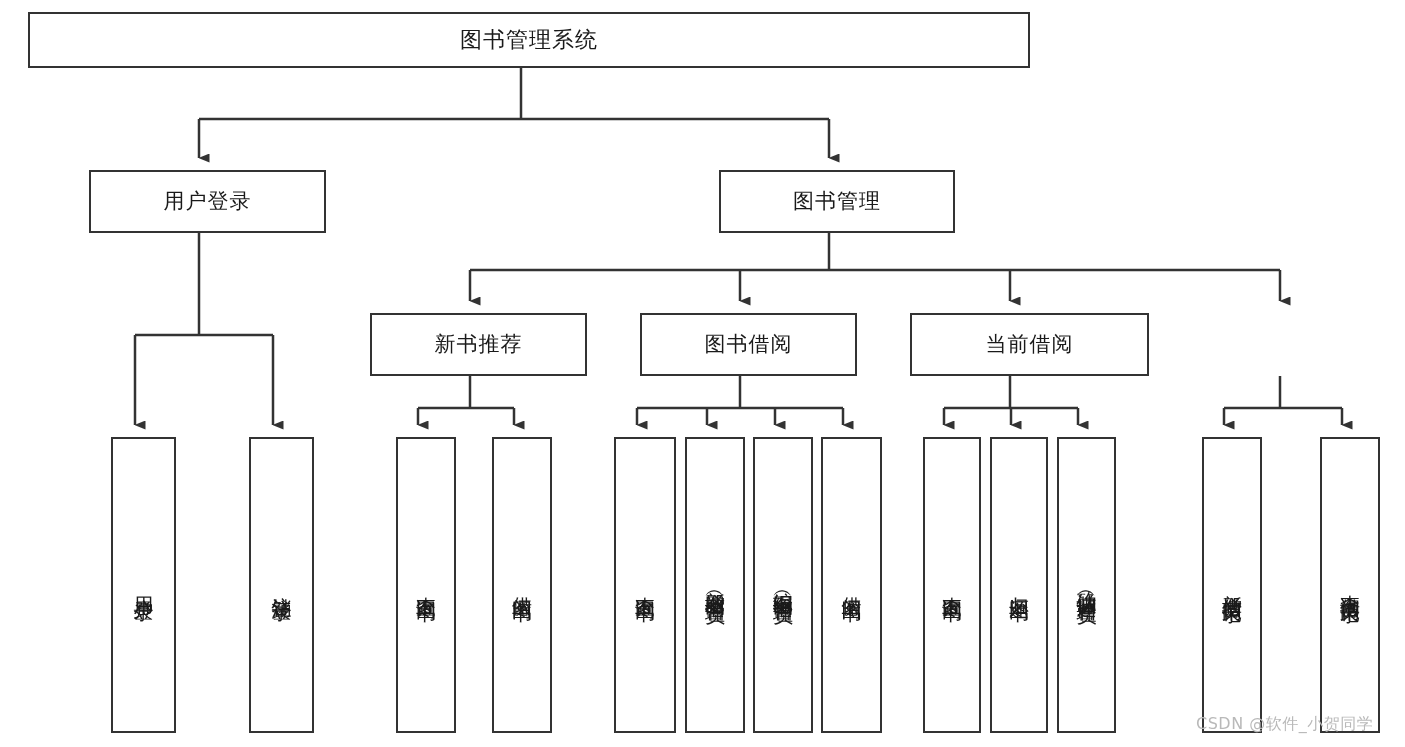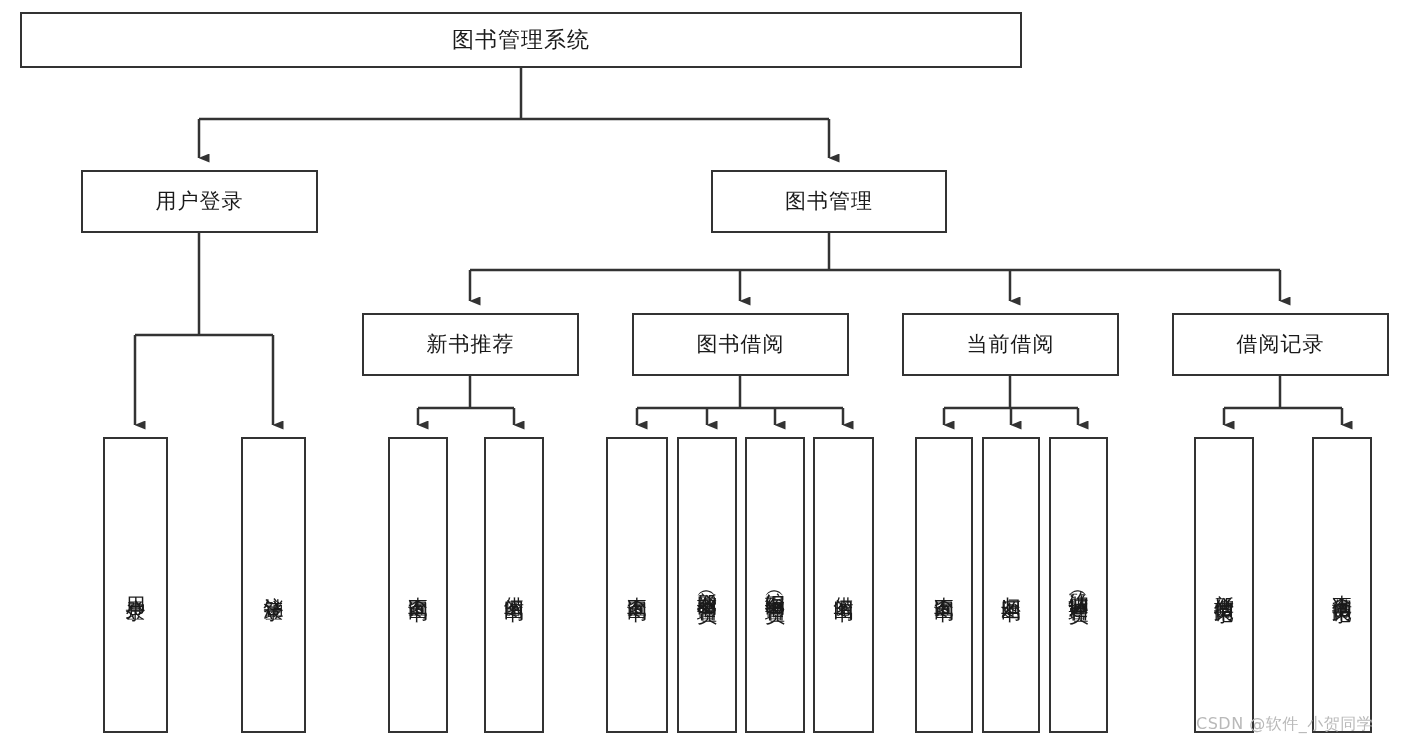--- a/index.html
+++ b/index.html
@@ -28,20 +28,21 @@
   }
   .node {
     position: absolute;
     box-sizing: border-box;
     border: 2px solid #333333;
     background: #ffffff;
     display: flex;
     align-items: center;
     justify-content: center;
     color: #1a1a1a;
+    margin-left: 8px;
   }
   .node.horizontal {
     font-size: 21px;
     line-height: 1.2;
     letter-spacing: 1px;
   }
   .node.vertical {
     writing-mode: vertical-rl;
     text-orientation: upright;
     font-size: 20px;
@@ -133,25 +134,22 @@
   <div class="node horizontal" id="node-l3-0" style="left: 362px; top: 313px; width: 217px; height: 63px;">
     <span class="label">新书推荐</span>
   </div>
 
   <div class="node horizontal" id="node-l2-1" style="left: 711px; top: 170px; width: 236px; height: 63px;">
     <span class="label">图书管理</span>
   </div>
   <div class="node horizontal" id="node-l3-1" style="left: 632px; top: 313px; width: 217px; height: 63px;">
     <span class="label">图书借阅</span>
   </div>
-  <div class="node horizontal" id="node-l3-2" style="left: 902px; top: 313px; width: 217px; height: 63px;">
+  <div class="node horizontal" id="node-l3-2" style="left: 902px; top: 313px; width: 239px; height: 63px;">
     <span class="label">当前借阅</span>
-  </div>
-  <div class="node horizontal" id="node-l3-3" style="left: 1172px; top: 313px; width: 217px; height: 63px;">
-    <span class="label">借阅记录</span>
   </div>
 
   <div class="node vertical" id="node-leaf-0" style="left: 103px; top: 437px; width: 65px; height: 296px;">
     <span class="label">用户登录</span>
   </div>
   <div class="node vertical" id="node-leaf-1" style="left: 241px; top: 437px; width: 65px; height: 296px;">
     <span class="label">注销登录</span>
   </div>
   <div class="node vertical" id="node-leaf-2" style="left: 388px; top: 437px; width: 60px; height: 296px;">
     <span class="label">查询图书</span>

